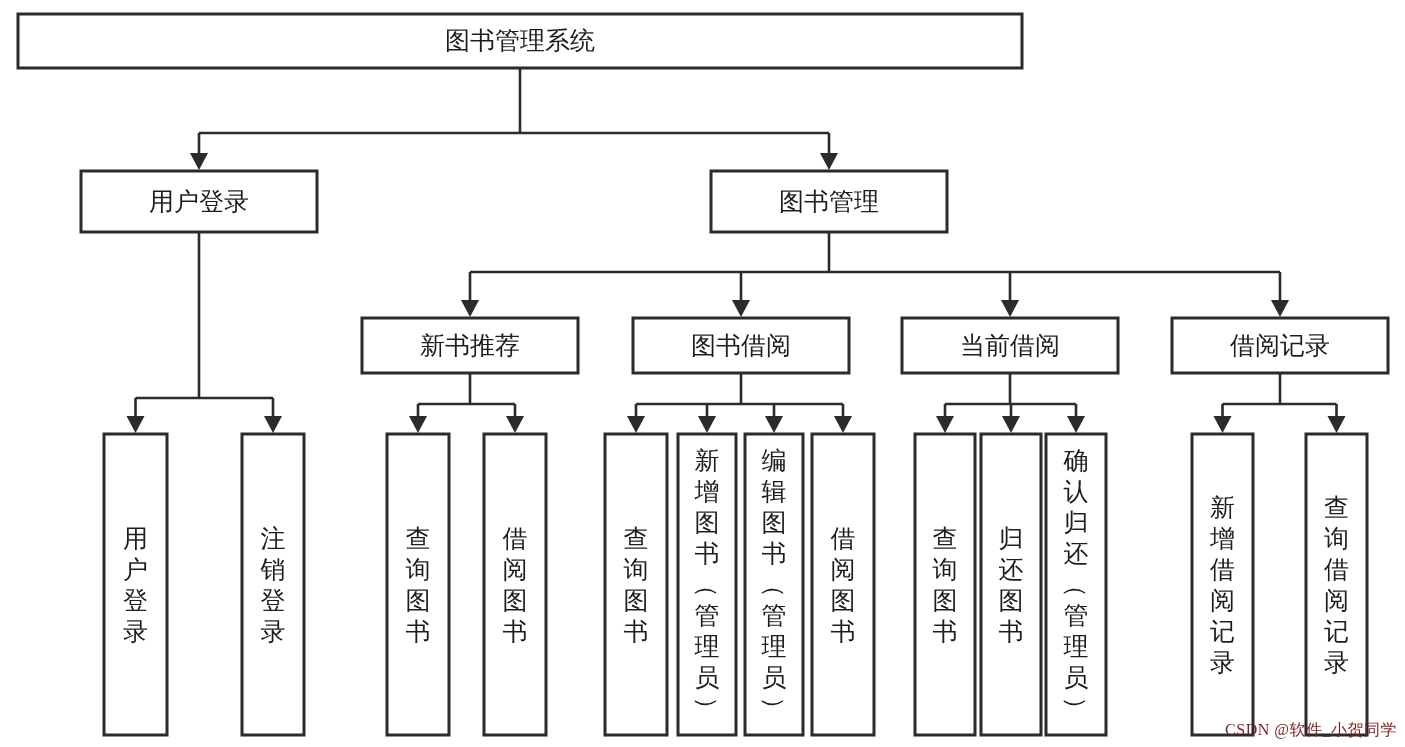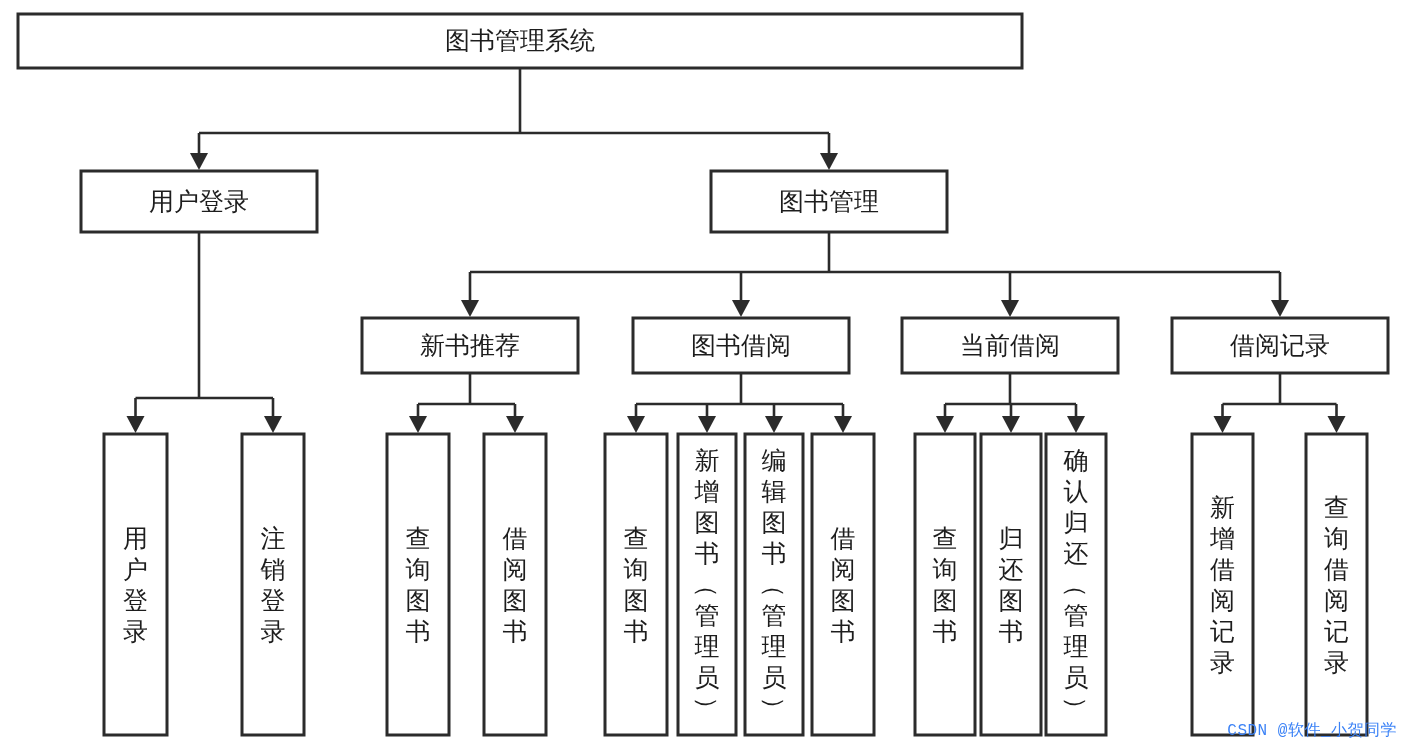--- a/index.html
+++ b/index.html
@@ -48,23 +48,23 @@
     fill: none;
   }
   .arrow-head {
     fill: #2b2b2b;
     stroke: none;
   }
   .watermark {
     position: absolute;
     right: 8px;
     bottom: 6px;
-    font-family: Liberation Mono, monospace;
+    font-family: Liberation Serif, serif;
     font-size: 16px;
-    color: #3b82f6;
+    color: #7f1d1d;
     white-space: nowrap;
     letter-spacing: 0.5px;
   }
 </style>
 </head>
 <body>
 
 <div id="canvas">
   <svg class="diagram" viewBox="0 0 1405 747" xmlns="http://www.w3.org/2000/svg">
     <g id="links-layer">

